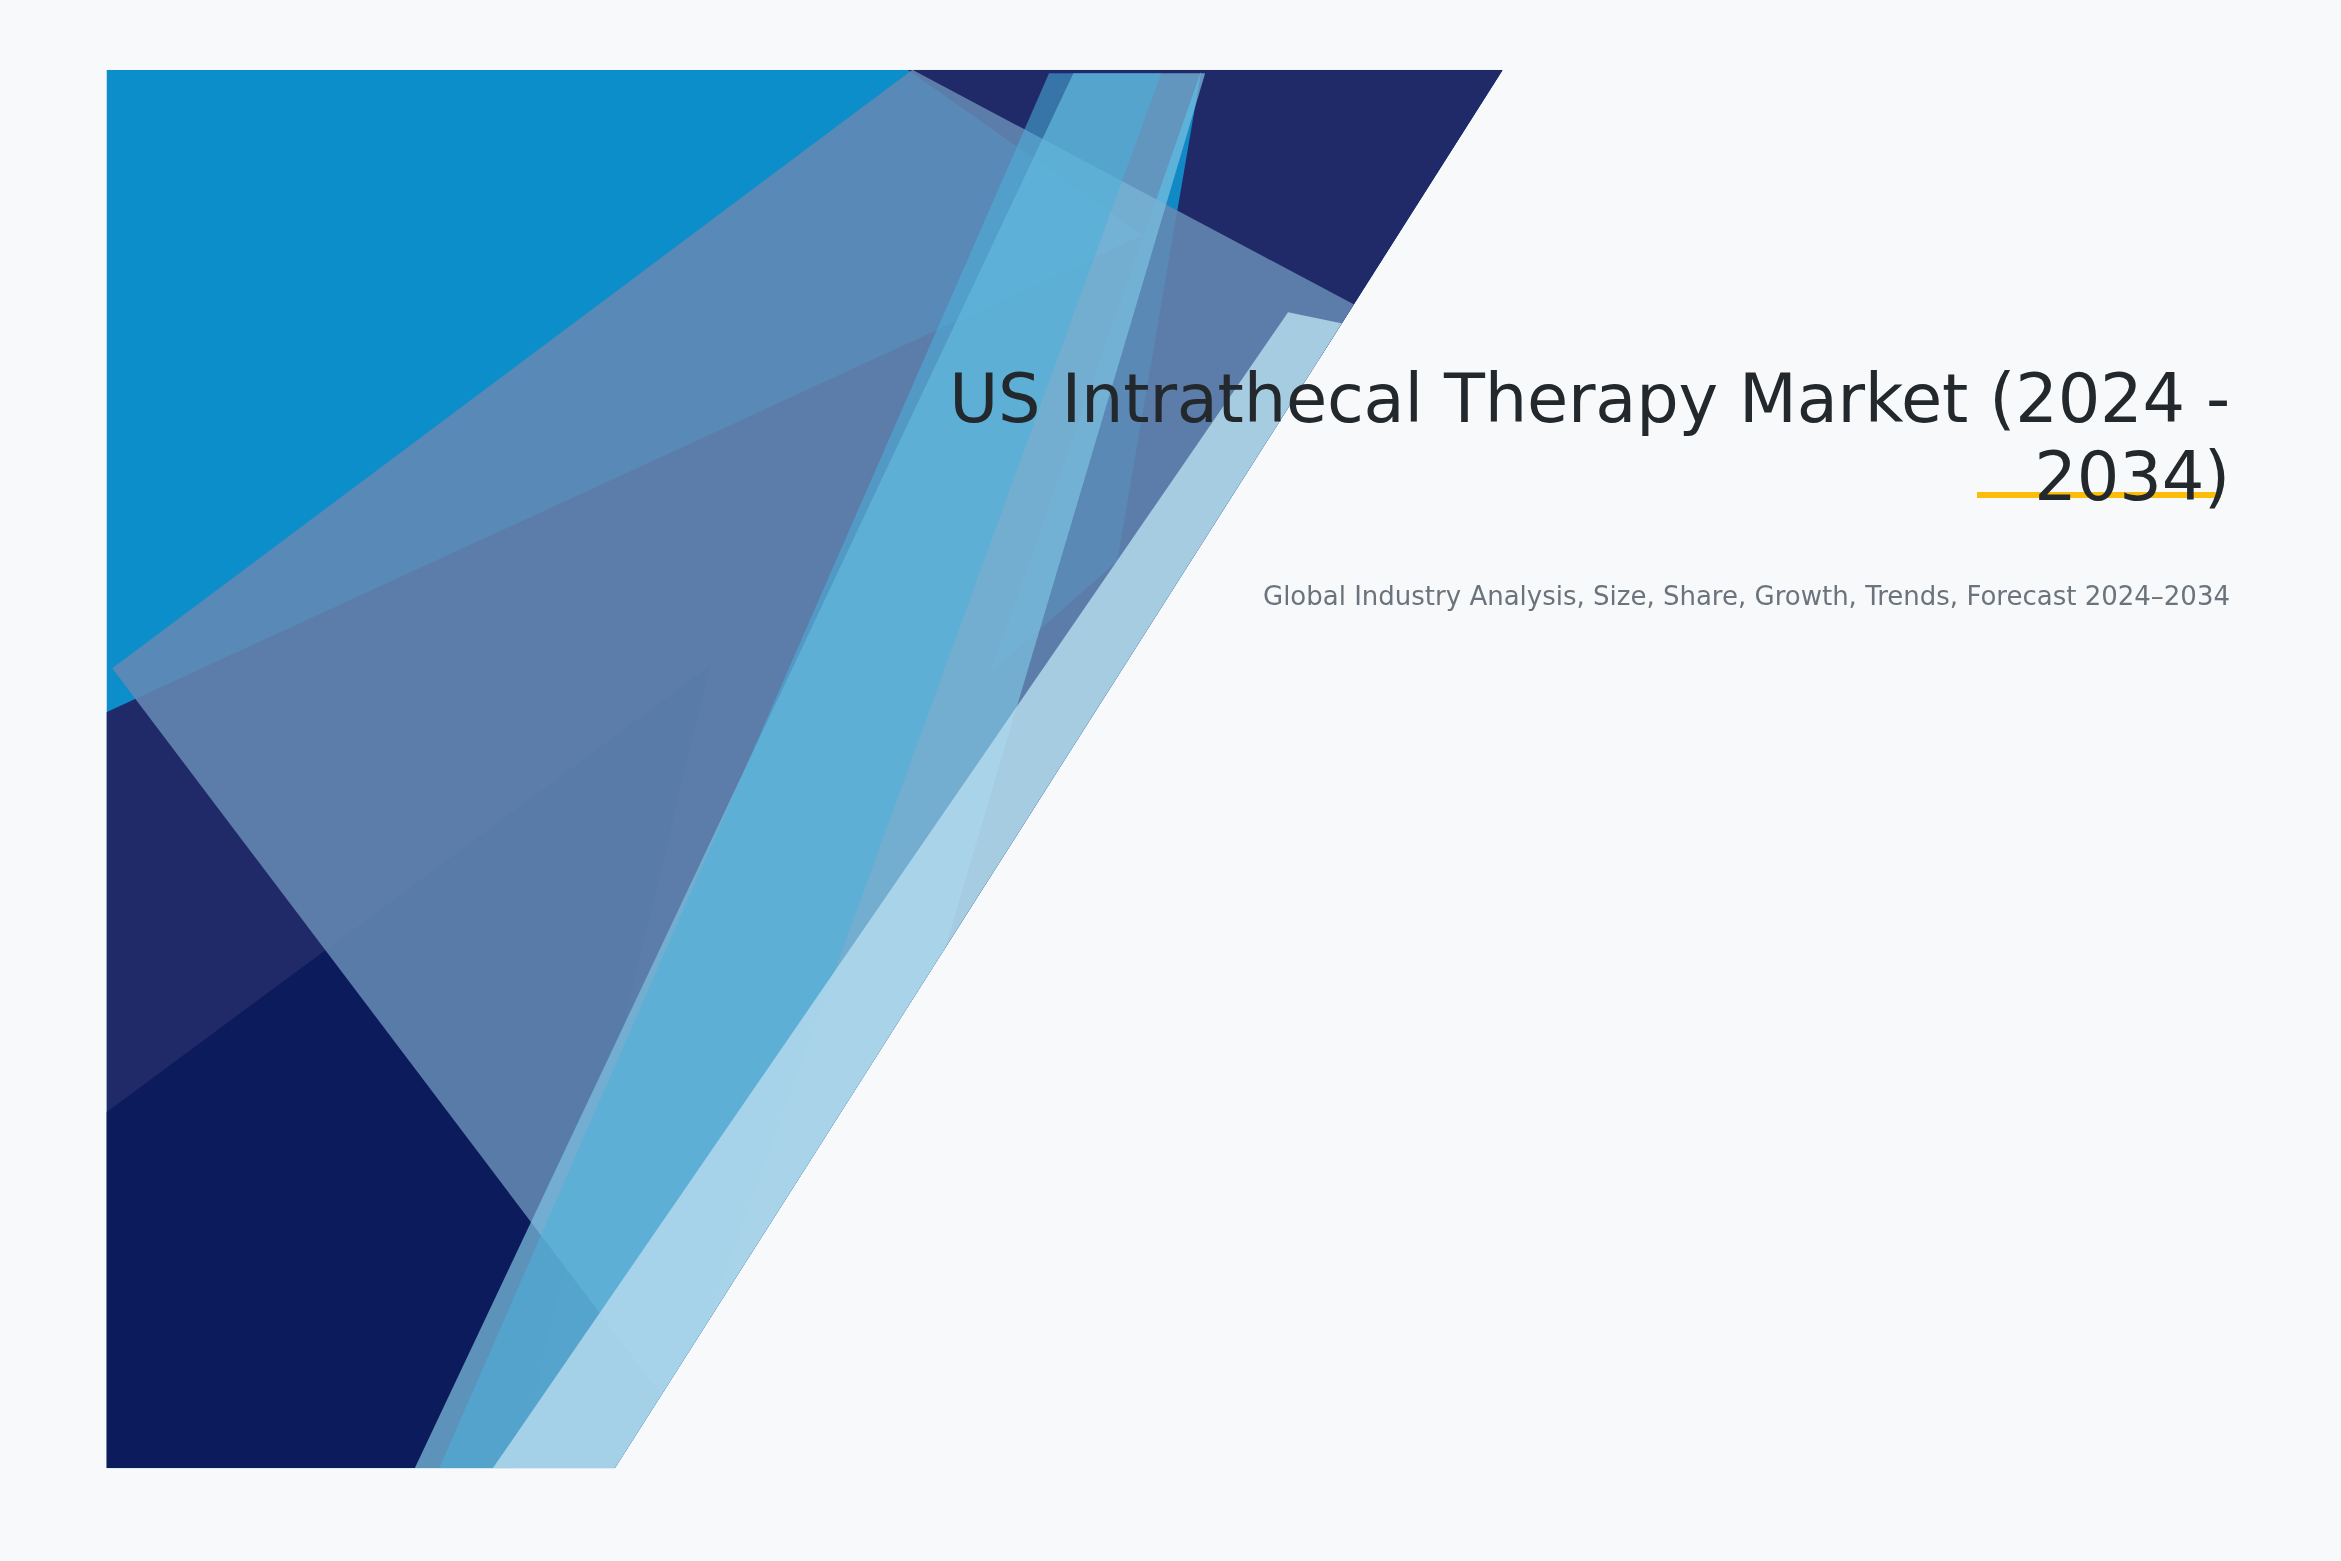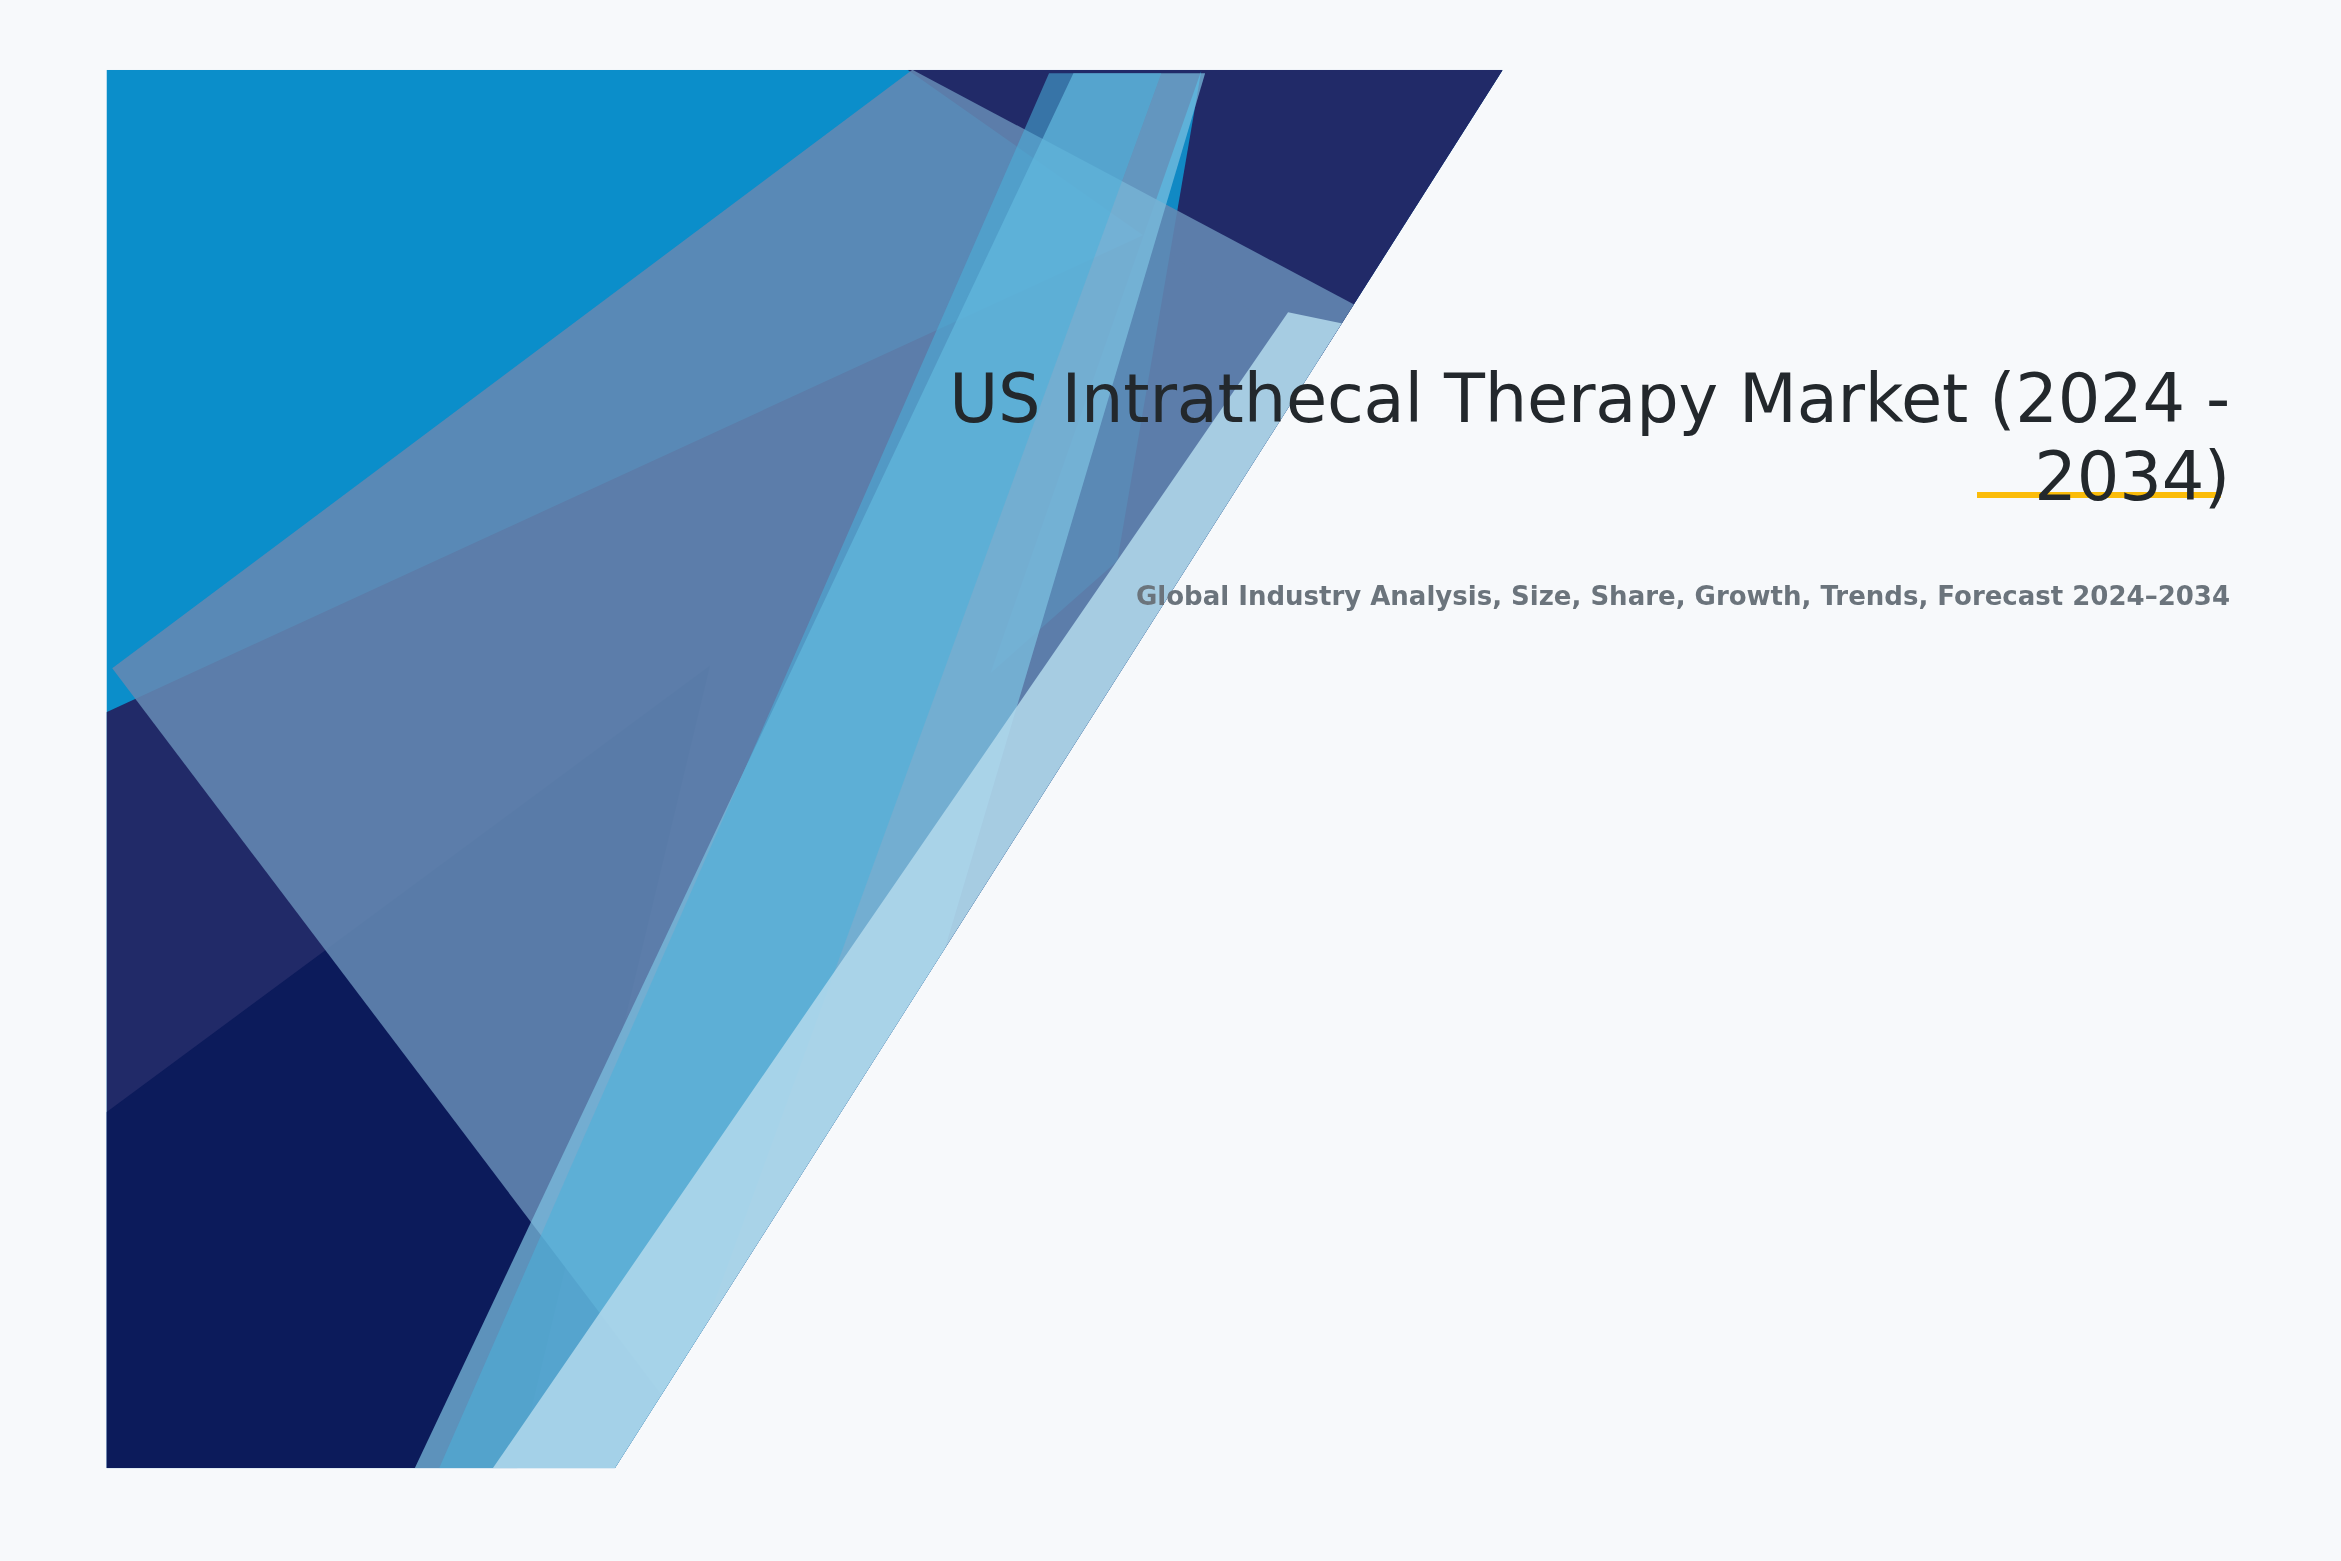--- a/index.html
+++ b/index.html
@@ -73,21 +73,21 @@
     width: 244px;
     height: 6.3px;
     background: #fbbc0a;
     z-index: 1;
   }
 
   .subtitle {
     margin: 0;
     margin-top: 62px;
     font-family: "DejaVu Sans", "Liberation Sans", sans-serif;
-    font-weight: 700;
+    font-weight: 400;
     font-size: 26px;
     line-height: 1.42;
     color: #6b747c;
     text-align: right;
     white-space: pre-line;
   }
 </style>
 </head>
 <body>
 

